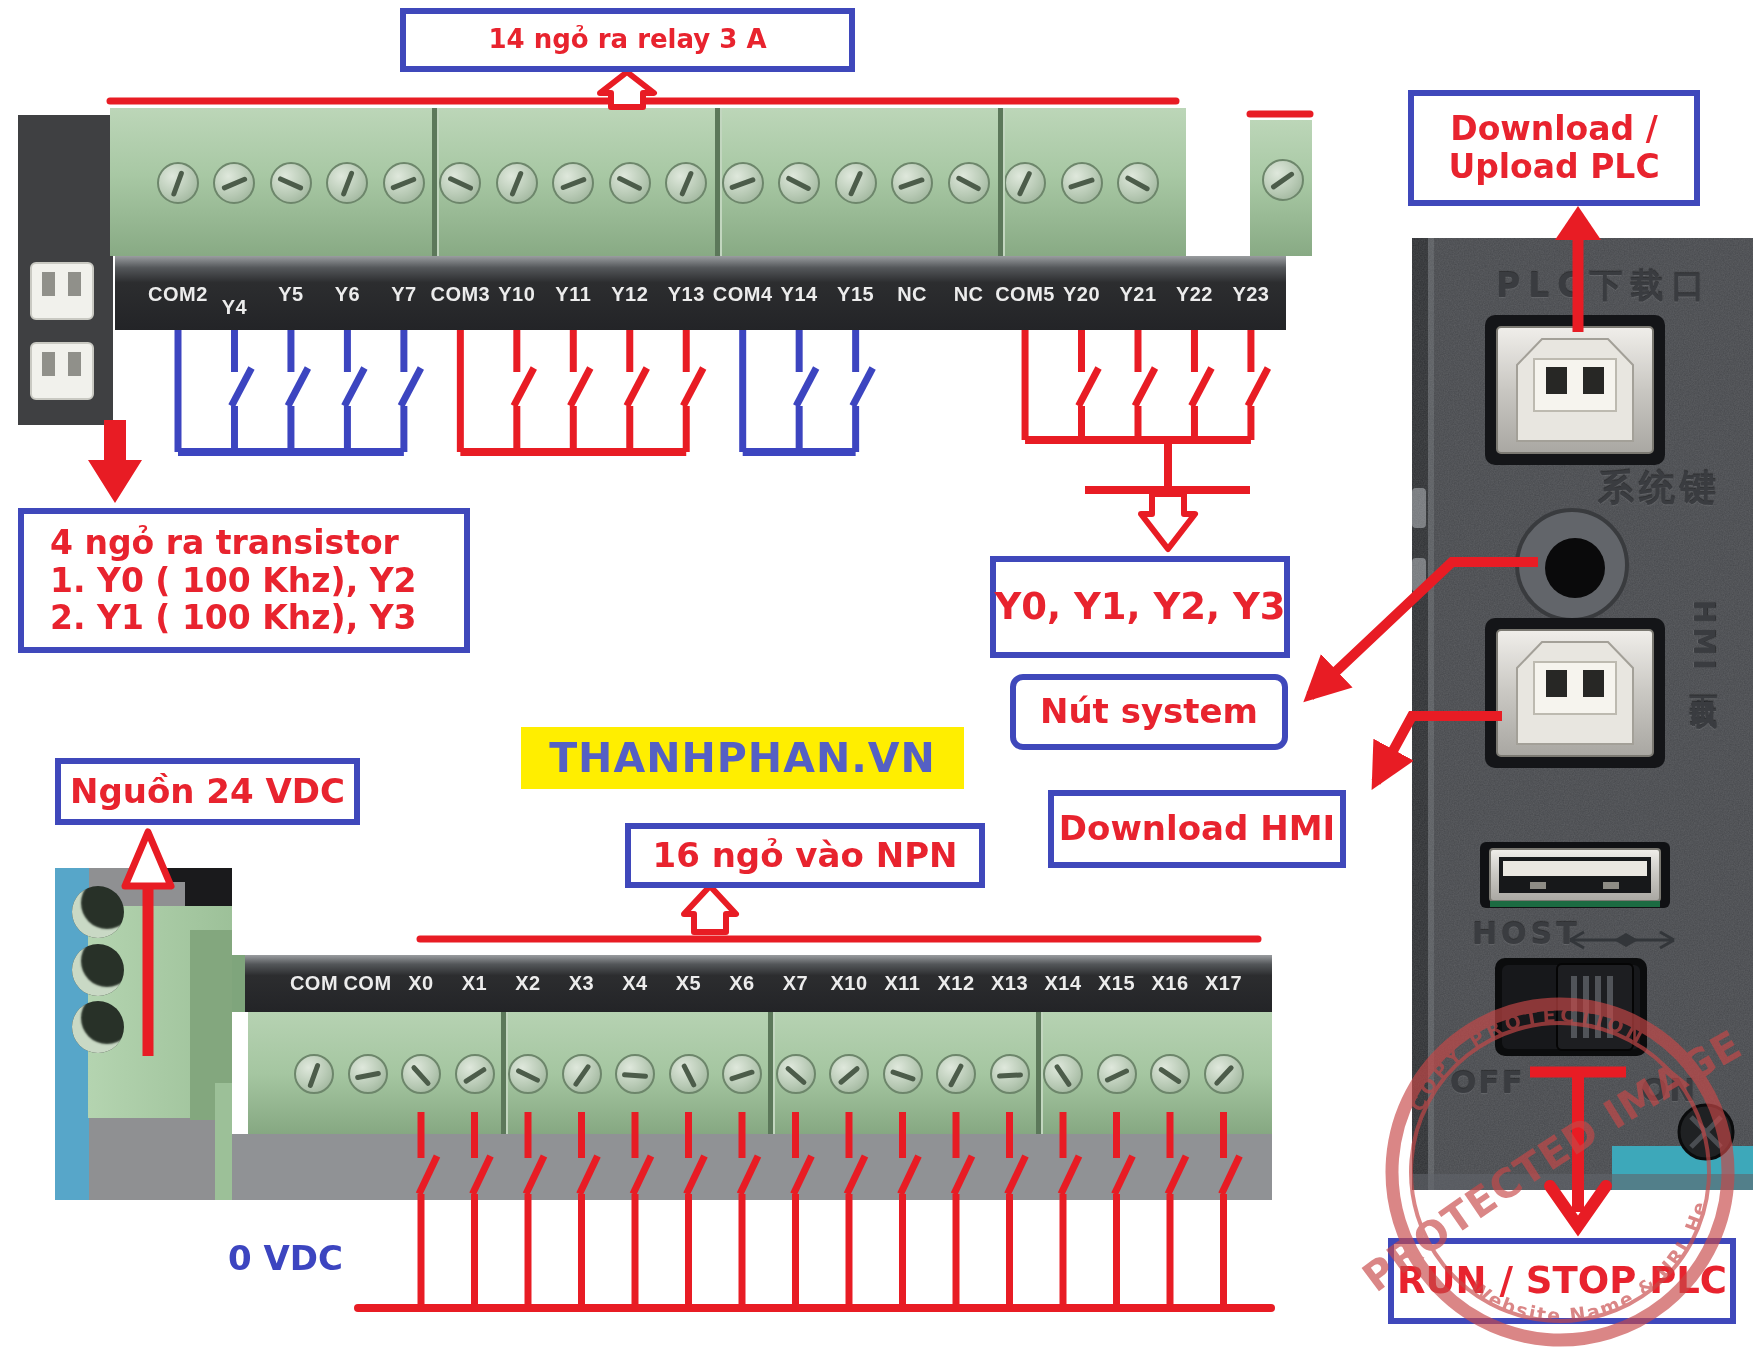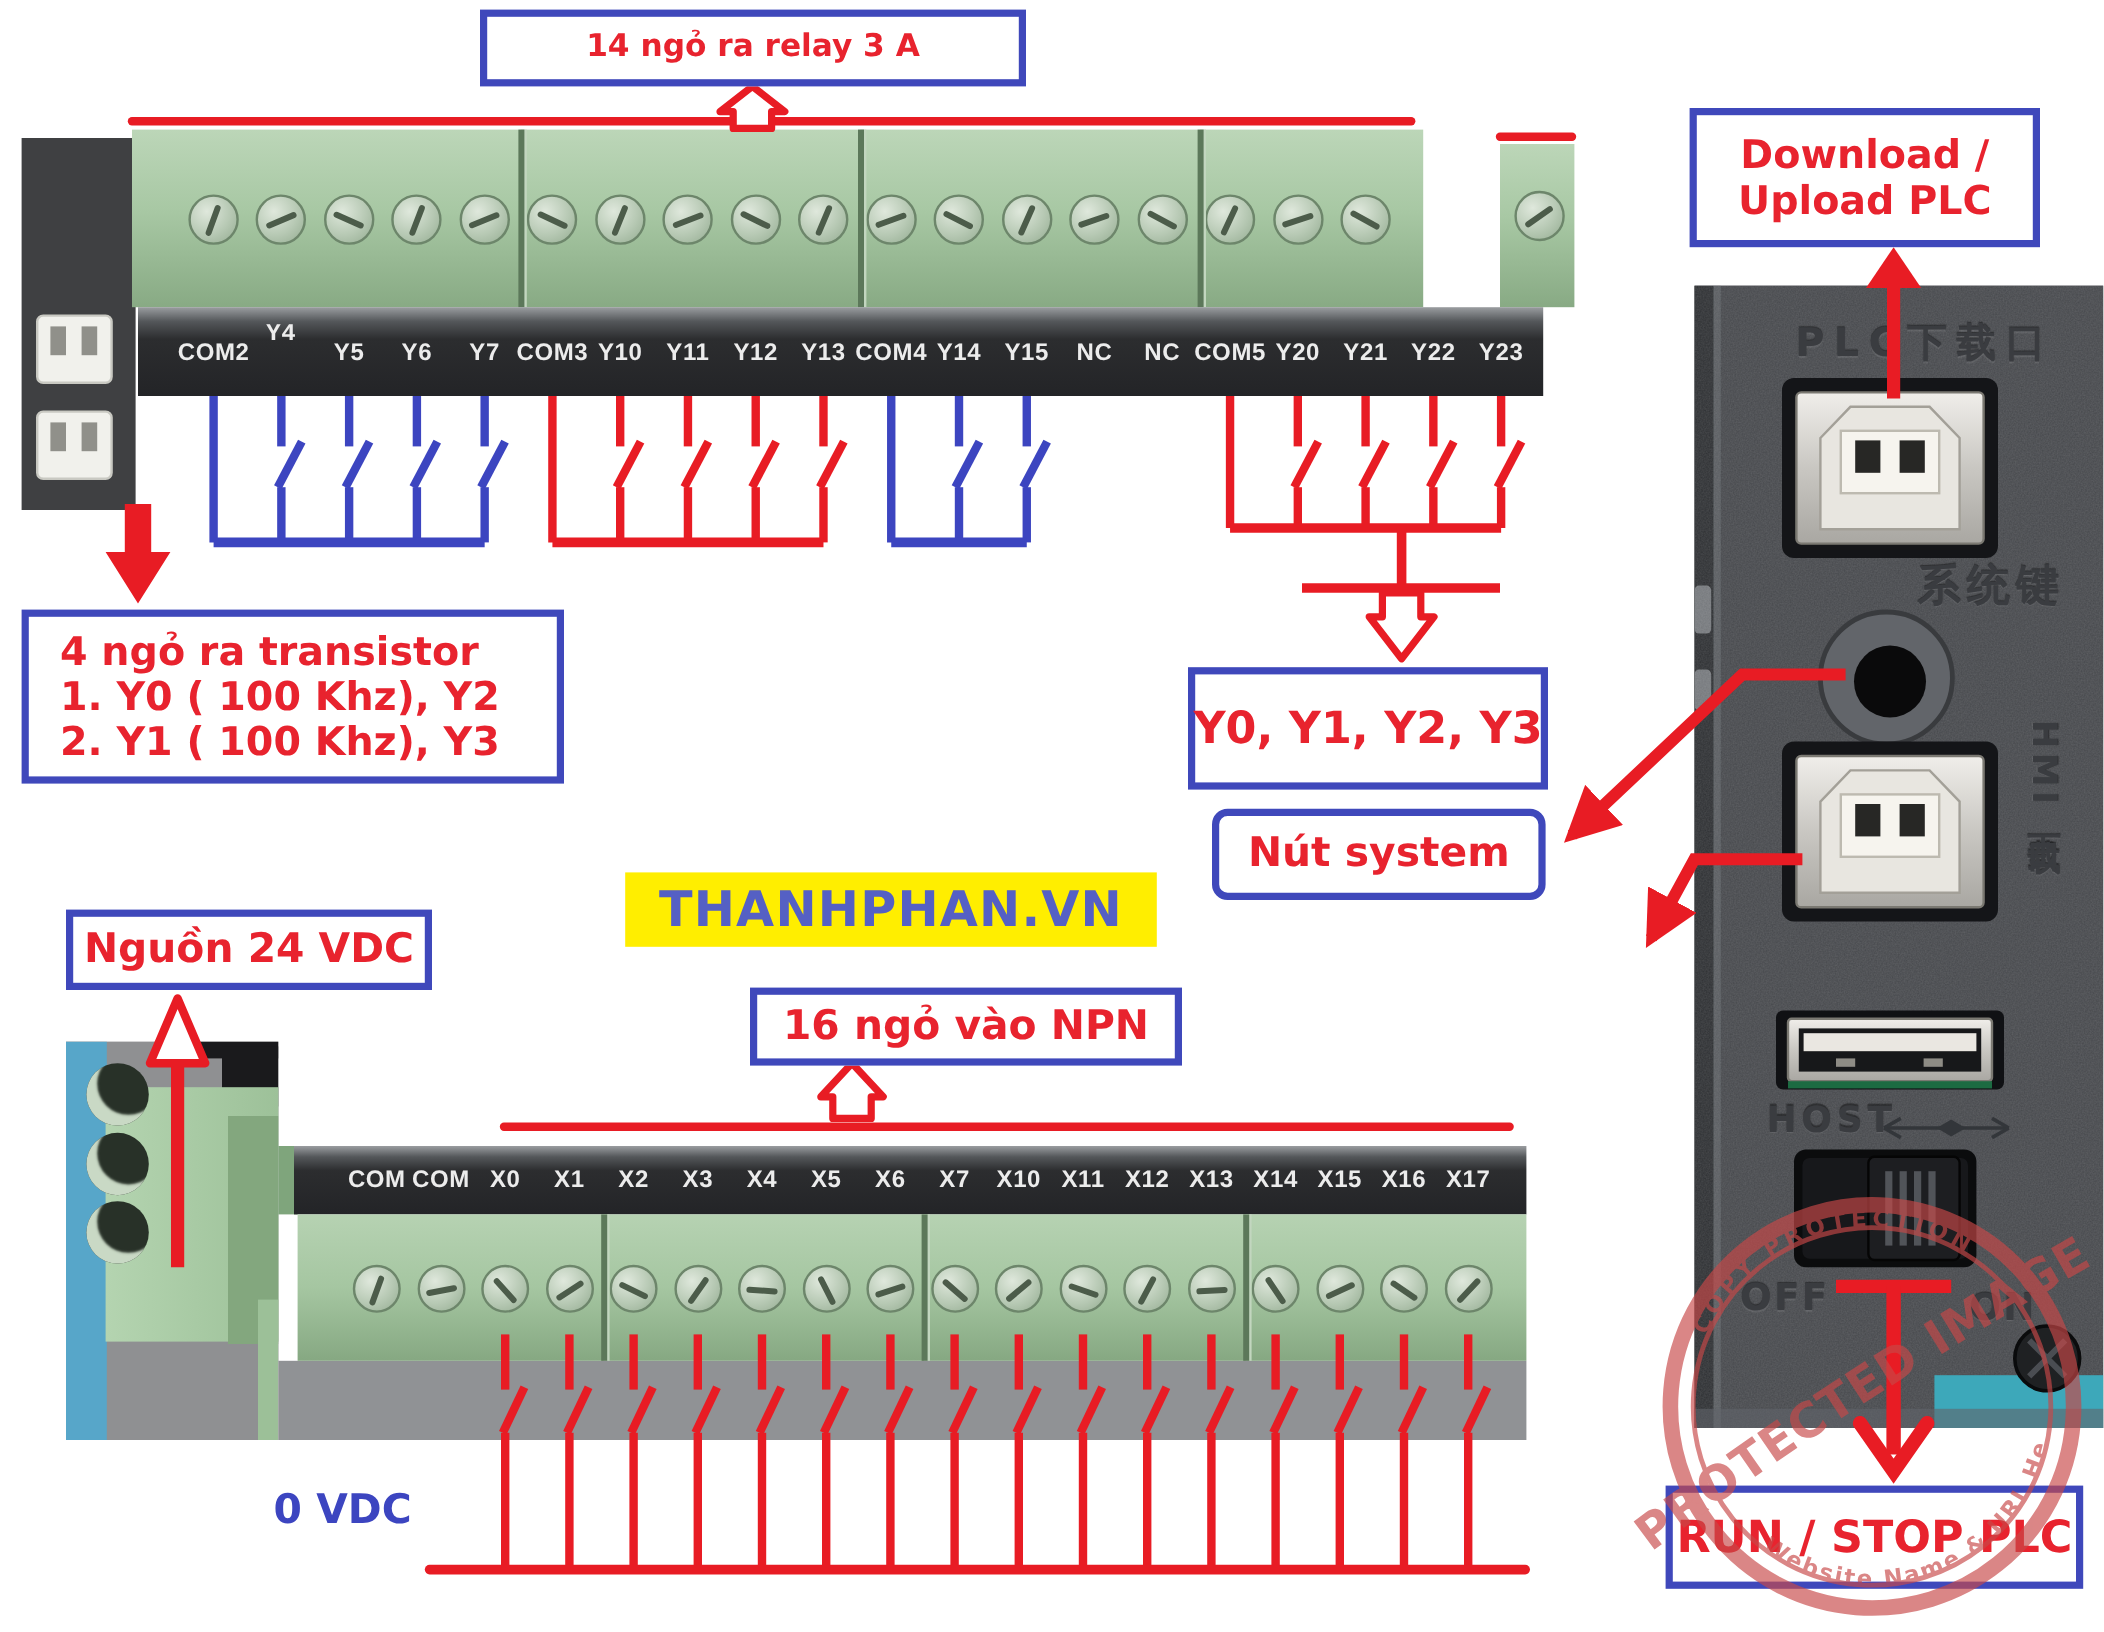--- a/index.html
+++ b/index.html
@@ -109,21 +109,21 @@
       <div class="gdiv" style="left: 605px;"></div>
       <div class="gdiv" style="left: 888px;"></div>
     </div>
   <div class="photo" id="green-frag" style="left:1250px;top:120px;width:62px;height:136px;">
       <div class="screw" style="left: 12px; top: 39px; width: 42px; height: 42px;">
         <div class="slot" style="transform: rotate(-35deg);"></div>
       </div>
     </div>
   <div class="photo blkstrip" id="strip-top" style="left:115px;top:256px;width:1171px;height:74px;">
       <span class="tlabel" style="left: 63px; top: 27px;">COM2</span>
-      <span class="tlabel" style="left: 119.47px; top: 11px; font-family: Liberation Mono, monospace;">Y4</span>
+      <span class="tlabel" style="left: 119.47px; top: 40px;">Y4</span>
       <span class="tlabel" style="left: 175.94px; top: 27px;">Y5</span>
       <span class="tlabel" style="left: 232.41px; top: 27px;">Y6</span>
       <span class="tlabel" style="left: 288.88px; top: 27px;">Y7</span>
       <span class="tlabel" style="left: 345.35px; top: 27px;">COM3</span>
       <span class="tlabel" style="left: 401.82px; top: 27px;">Y10</span>
       <span class="tlabel" style="left: 458.29px; top: 27px;">Y11</span>
       <span class="tlabel" style="left: 514.76px; top: 27px;">Y12</span>
       <span class="tlabel" style="left: 571.23px; top: 27px;">Y13</span>
       <span class="tlabel" style="left: 627.7px; top: 27px;">COM4</span>
       <span class="tlabel" style="left: 684.17px; top: 27px;">Y14</span>
@@ -445,20 +445,21 @@
   <div class="abox" style="left:18px;top:508px;width:452px;height:145px;font-size:33px;flex-direction:column;align-items:flex-start;padding:4px 0 4px 26px;justify-content:center;">
     <div class="ln">4 ngỏ ra transistor</div>
     <div class="ln">1. Y0 ( 100 Khz), Y2</div>
     <div class="ln">2. Y1 ( 100 Khz), Y3</div>
   </div>
 
   <div class="abox" style="left:990px;top:556px;width:300px;height:102px;font-size:37px;">Y0, Y1, Y2, Y3</div>
 
   <div class="abox" style="left:1010px;top:674px;width:278px;height:76px;font-size:34px;border-radius:13px;">Nút system</div>
 
+  <div class="abox" style="left:1048px;top:790px;width:298px;height:78px;font-size:34px;">Download HMI</div>
 
   <div class="abox" style="left:1408px;top:90px;width:292px;height:116px;font-size:33px;flex-direction:column;">
     <div>Download /</div>
     <div>Upload PLC</div>
   </div>
 
   <div class="abox" style="left:55px;top:758px;width:305px;height:67px;font-size:34px;">Nguồn 24 VDC</div>
 
   <div class="abox" style="left:625px;top:823px;width:360px;height:65px;font-size:34px;">16 ngỏ vào NPN</div>
 

